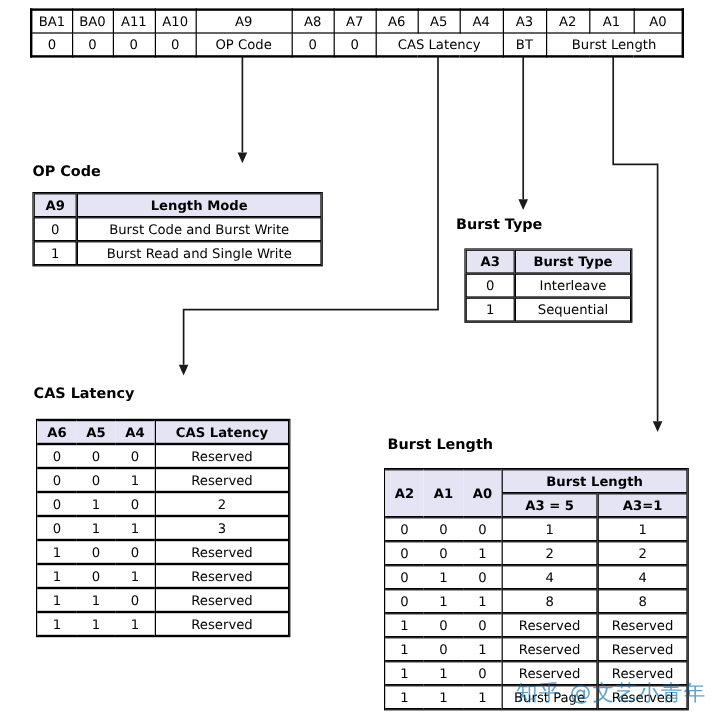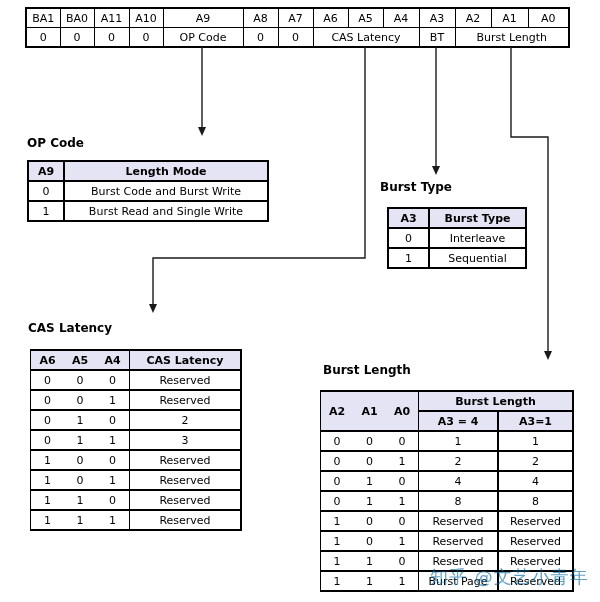--- a/index.html
+++ b/index.html
@@ -223,21 +223,21 @@
         <col style="width:75px">
       </colgroup>
     <tbody>
         <tr>
       <th class="bit" rowspan="2">A2</th>
       <th class="bit" rowspan="2">A1</th>
       <th class="bit" rowspan="2">A0</th>
       <th colspan="2">Burst Length</th>
     </tr>
     <tr>
-      <th>A3 = 4</th>
+      <th>A3 = 5</th>
       <th>A3=1</th>
     </tr>
     <tr>
       <td class="bit">0</td>
       <td class="bit">0</td>
       <td class="bit">0</td>
       <td>1</td>
       <td>1</td>
     </tr>
     <tr>

